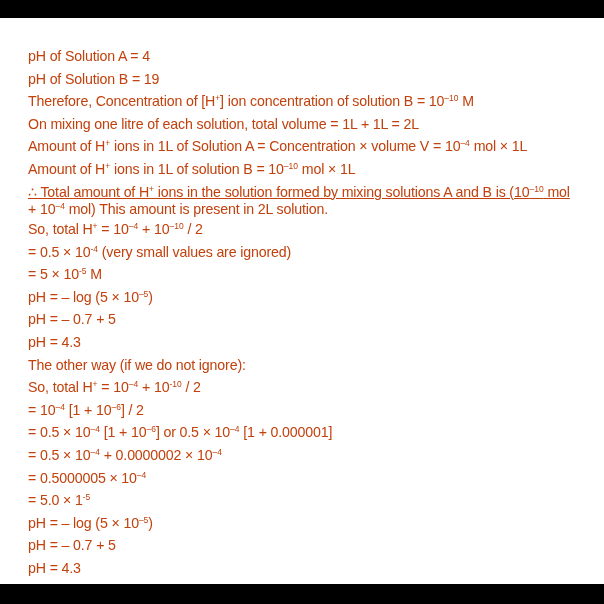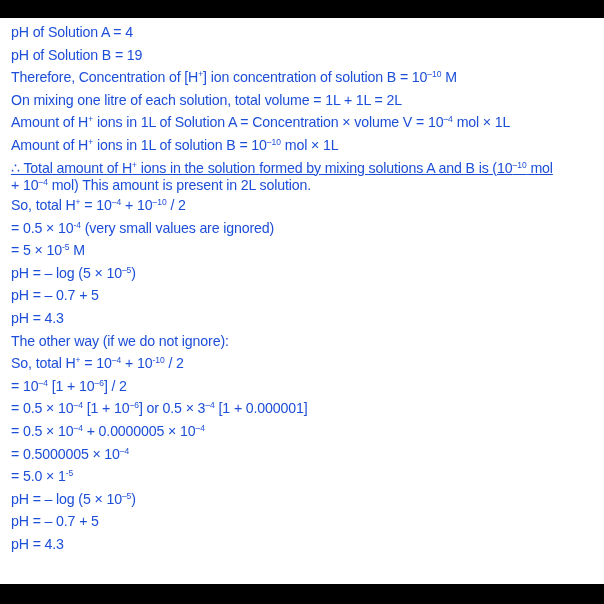--- a/index.html
+++ b/index.html
@@ -29,25 +29,26 @@
     background: #000000;
   }
   .page {
     position: absolute;
     left: 0; top: 18px;
     width: 604px; height: 566px;
     background: #ffffff;
     overflow: hidden;
   }
   .content {
-    padding: 3px 0 0 11px;
+    padding: 3px 0 0 28px;
     font-family: "Liberation Sans", sans-serif;
     font-size: 14.2px;
-    color: #1d4ed8;
+    color: #c2410c;
     letter-spacing: -0.15px;
+    margin-top: 24px;
   }
   .line {
     height: 22.6px;
     line-height: 22.6px;
     white-space: nowrap;
   }
   .line.wrap-cont {
     height: 18.5px;
     line-height: 18.5px;
   }
@@ -82,22 +83,22 @@
       <div class="line wrap-cont"><span>+ 10</span><sup>–4</sup><span> mol) This amount is present in 2L solution.</span></div>
       <div class="line"><span>So, total H</span><sup>+</sup><span> = 10</span><sup>–4</sup><span> + 10</span><sup>–10</sup><span> / 2</span></div>
       <div class="line"><span>= 0.5 × 10</span><sup>-4</sup><span> (very small values are ignored)</span></div>
       <div class="line"><span>= 5 × 10</span><sup>-5</sup><span> M</span></div>
       <div class="line"><span>pH = – log (5 × 10</span><sup>–5</sup><span>)</span></div>
       <div class="line"><span>pH = – 0.7 + 5</span></div>
       <div class="line"><span>pH = 4.3</span></div>
       <div class="line"><span>The other way (if we do not ignore):</span></div>
       <div class="line"><span>So, total H</span><sup>+</sup><span> = 10</span><sup>–4</sup><span> + 10</span><sup>-10</sup><span> / 2</span></div>
       <div class="line"><span>= 10</span><sup>–4</sup><span> [1 + 10</span><sup>–6</sup><span>] / 2</span></div>
-      <div class="line"><span>= 0.5 × 10</span><sup>–4</sup><span> [1 + 10</span><sup>–6</sup><span>] or 0.5 × 3</span><sup>–4</sup><span> [1 + 0.000001]</span></div>
-      <div class="line"><span>= 0.5 × 10</span><sup>–4</sup><span> + 0.0000005 × 10</span><sup>–4</sup></div>
+      <div class="line"><span>= 0.5 × 10</span><sup>–4</sup><span> [1 + 10</span><sup>–6</sup><span>] or 0.5 × 10</span><sup>–4</sup><span> [1 + 0.000001]</span></div>
+      <div class="line"><span>= 0.5 × 10</span><sup>–4</sup><span> + 0.0000002 × 10</span><sup>–4</sup></div>
       <div class="line"><span>= 0.5000005 × 10</span><sup>–4</sup></div>
       <div class="line"><span>= 5.0 × 1</span><sup>-5</sup></div>
       <div class="line"><span>pH = – log (5 × 10</span><sup>–5</sup><span>)</span></div>
       <div class="line"><span>pH = – 0.7 + 5</span></div>
       <div class="line"><span>pH = 4.3</span></div>
     </div>
   </div>
 
   <div class="bar-bottom"></div>
 </div>

